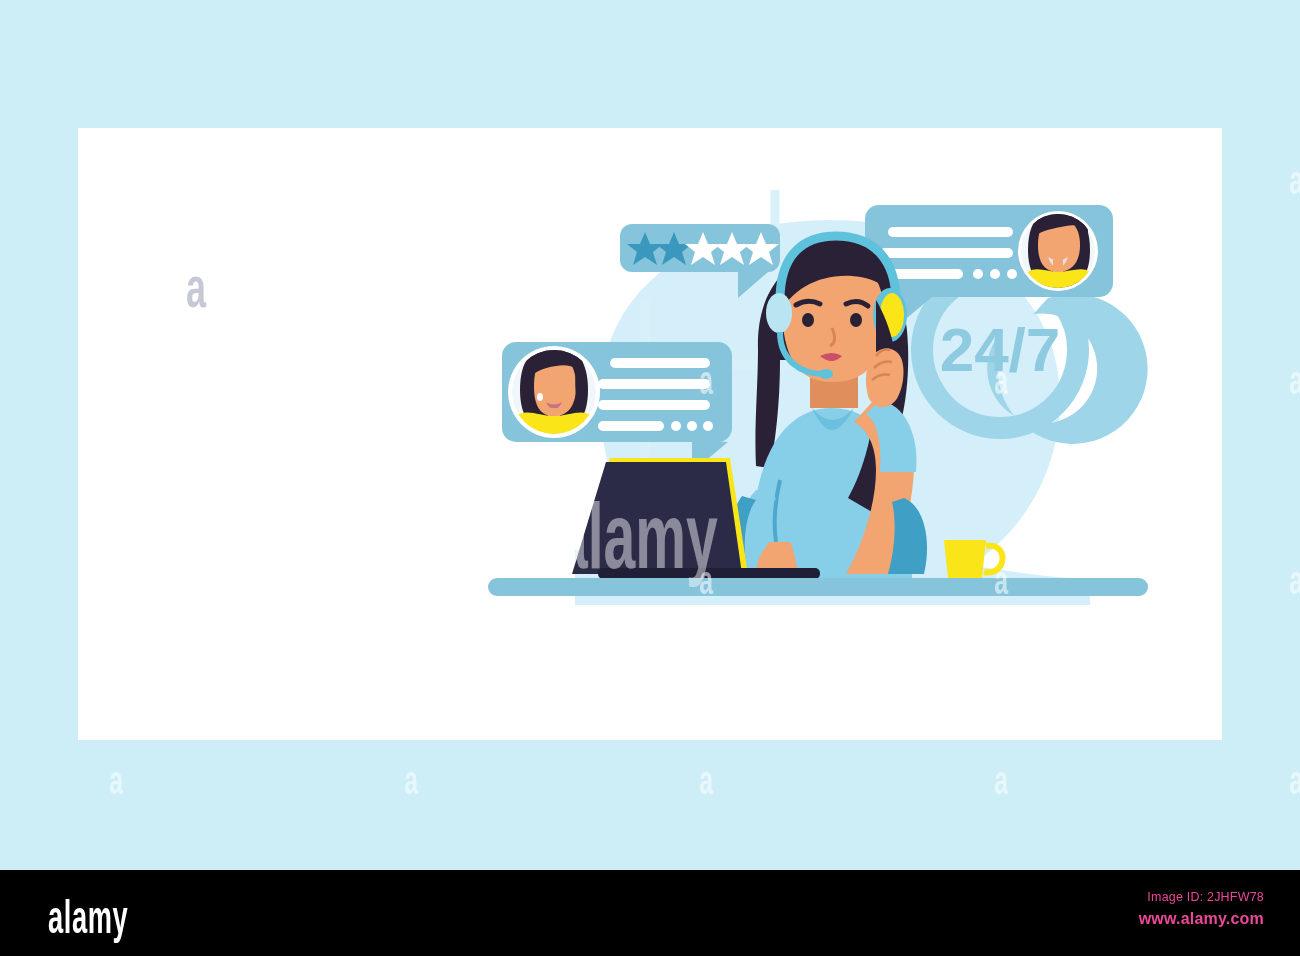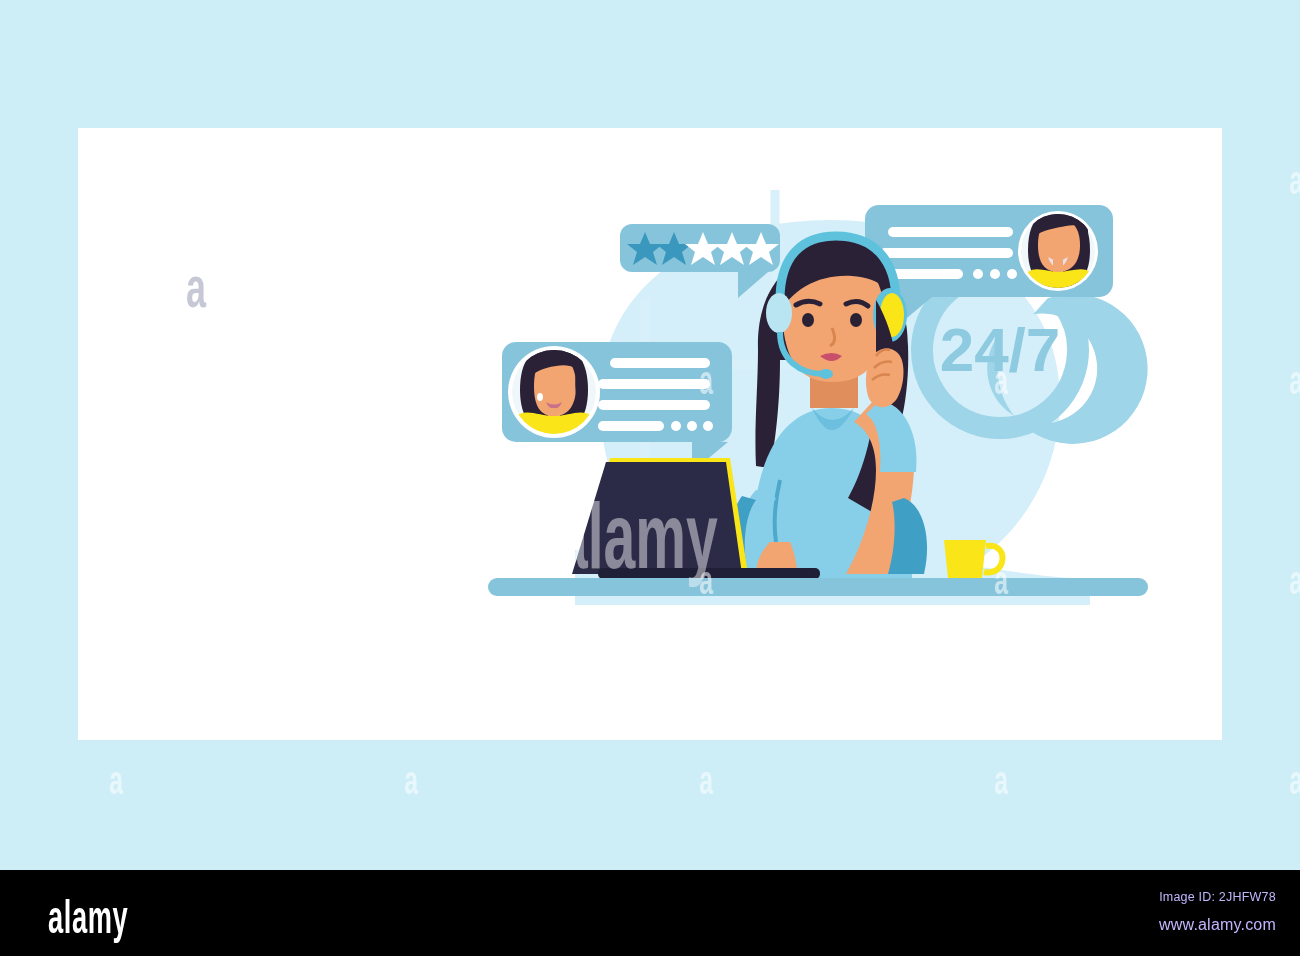--- a/index.html
+++ b/index.html
@@ -86,25 +86,25 @@
     position:absolute; left:48px; top:19px;
     font-family:"Liberation Sans", sans-serif;
     font-weight:700;
     font-size:47px;
     color:#ffffff;
     transform:scaleX(.58);
     transform-origin:left center;
     letter-spacing:1px;
   }
   #alamy-meta {
-    position:absolute; right:24px; top:20px;
-    text-align:center; color:#c4b5fd;
+    position:absolute; right:36px; top:20px;
+    text-align:right; color:#ec4899;
   }
   #image-id { font-size:12.5px; font-weight:400; letter-spacing:.2px; }
-  #alamy-url { font-size:16px; font-weight:400; margin-top:12px; letter-spacing:.2px; }
+  #alamy-url { font-size:16px; font-weight:700; margin-top:6px; letter-spacing:.2px; }
 </style>
 </head>
 <body>
 
 <div id="card"></div>
 
 <div id="left-col">
   <h1 id="page-title">CUSTOMER
 SUPPORT</h1>
   <p id="para-1" class="body-para">Freelance Work Freelance Work Freelance Work Freelance Work Work Freelance Work Freelance Work Freelance Work Freelance Work Freelance Work Freelance Work Freelance Work Freelance Work Freelance Work Freelance Work Freelance Work Freelance Work Freelance Work Freelance Work Freelance Work Freelance Work Freelance Work Freelance Work Freelance Work Freelance Work</p>

